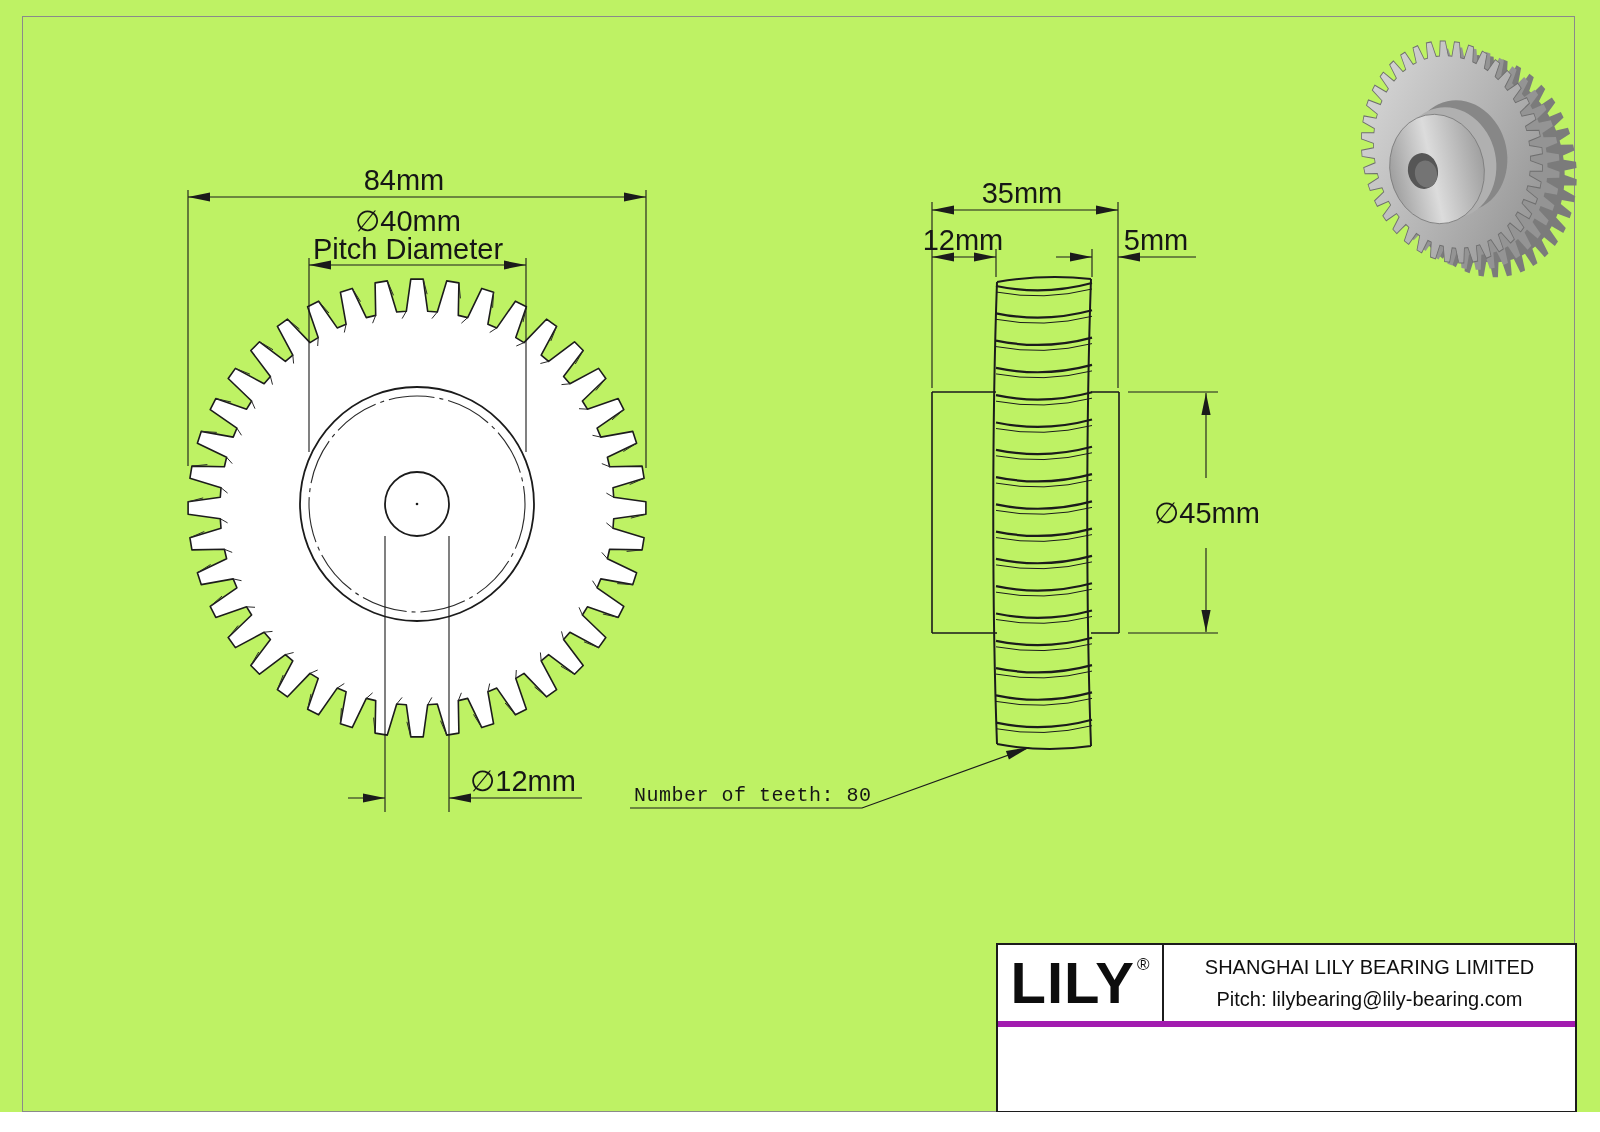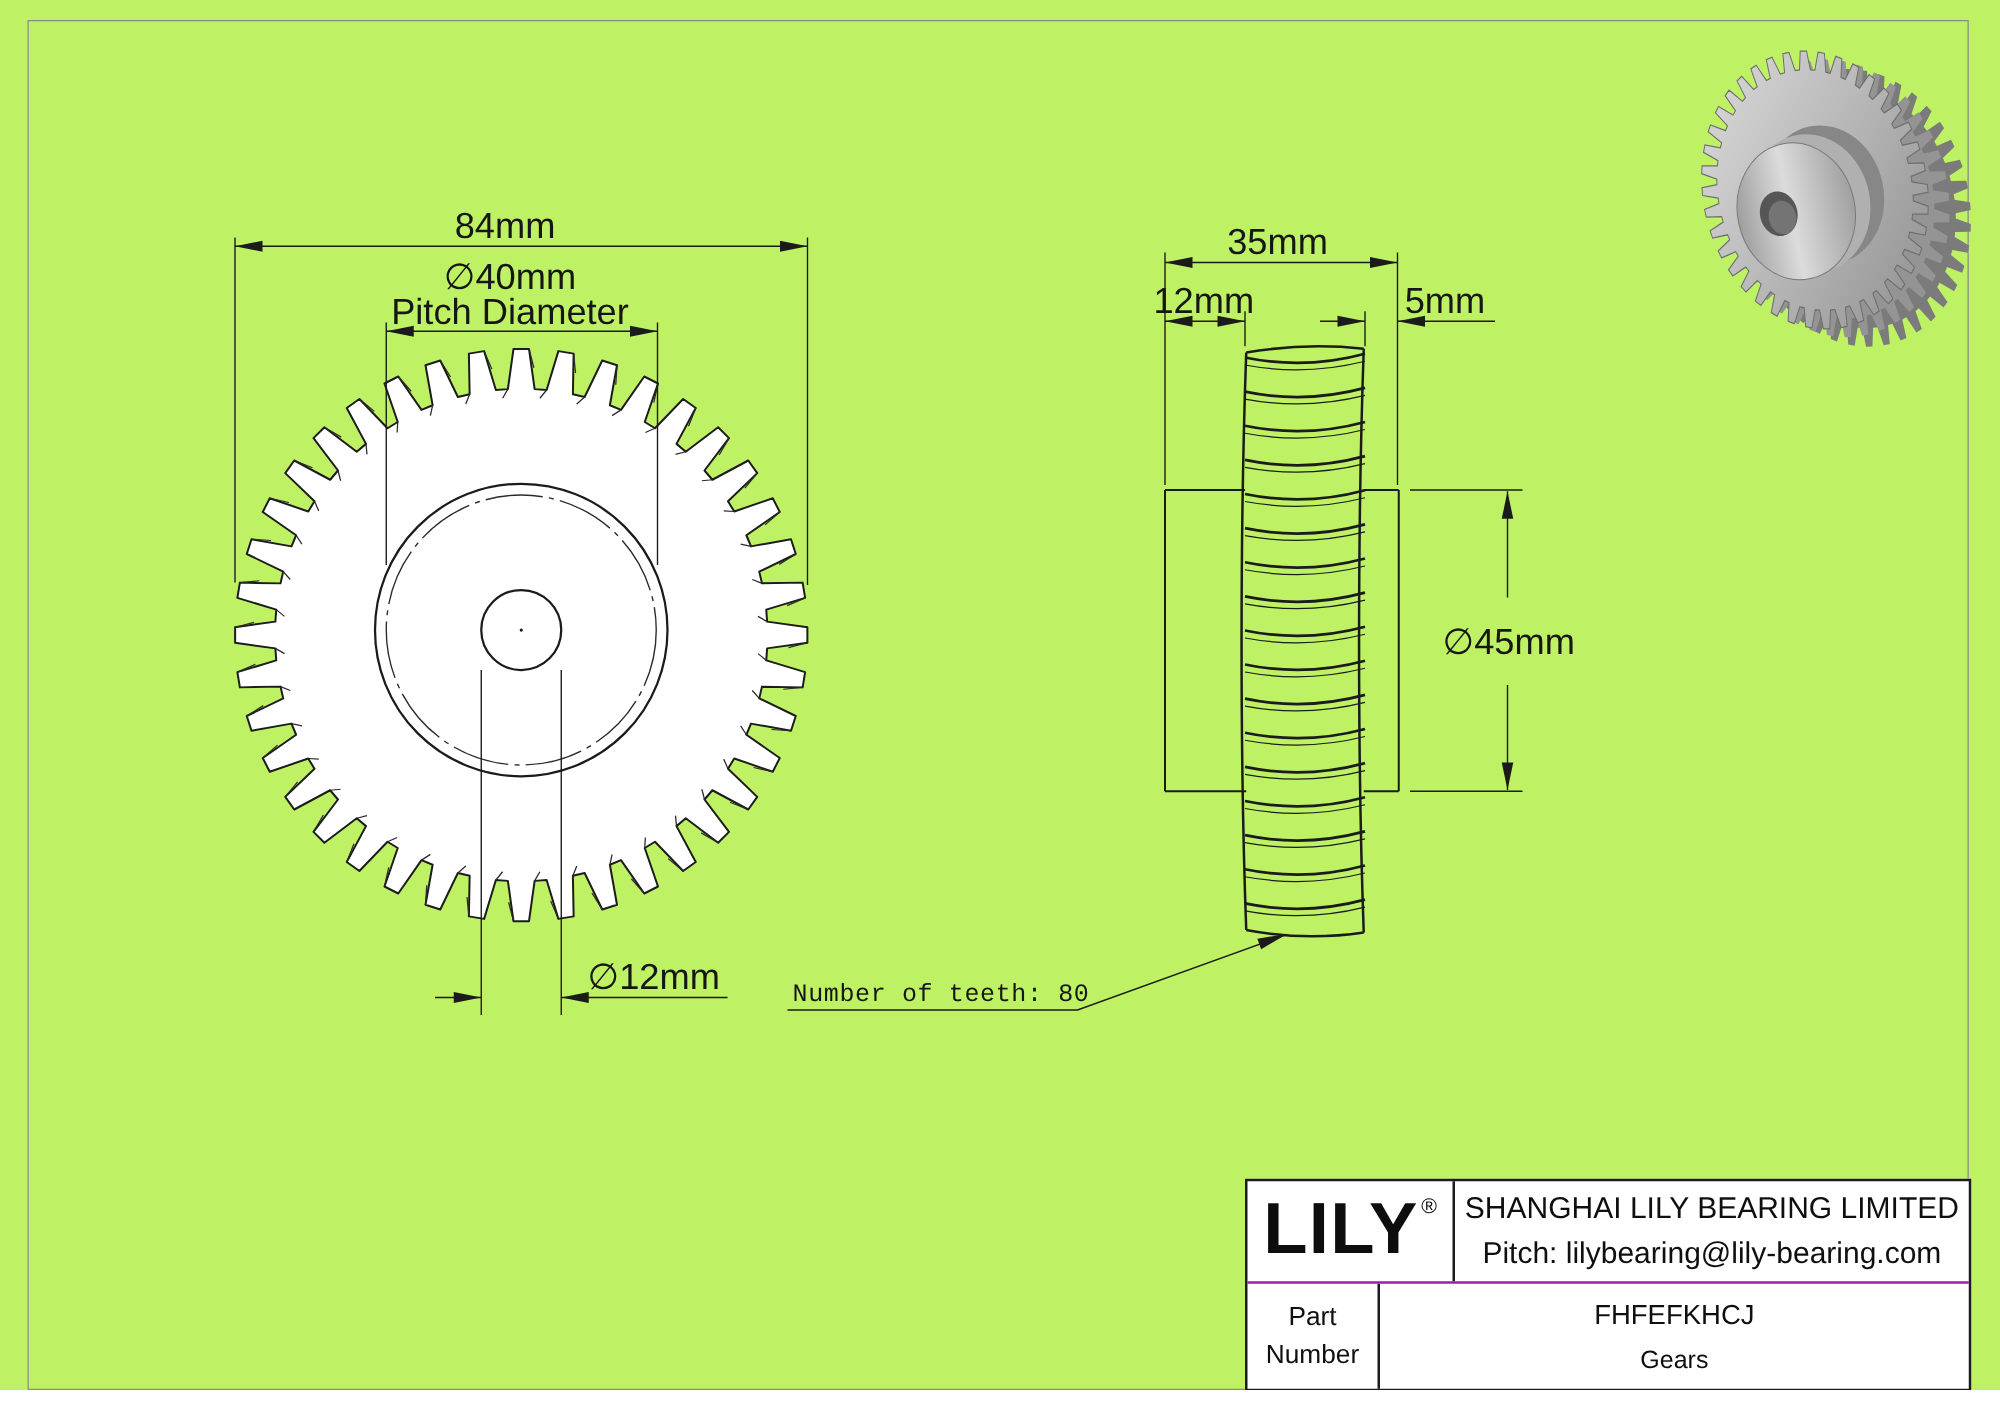--- a/index.html
+++ b/index.html
@@ -13,28 +13,28 @@
   }
   #drawing-svg{position:absolute;left:0;top:0;}
   .dim-text{font-family:"Liberation Sans",sans-serif;font-size:29px;fill:#161616;}
   .note-text{font-family:"Liberation Mono",monospace;font-size:20px;letter-spacing:.5px;fill:#161616;}
   
   .tb{
     position:absolute;left:996px;top:943px;width:581px;height:170px;
     border:2px solid #1c1c1c;box-sizing:border-box;background:#fff;
     display:grid;grid-template-rows:82px 1fr;
   }
-  .tb-row1{display:grid;grid-template-columns:166px 1fr;border-bottom:2px solid #a21caf;}
+  .tb-row1{display:grid;grid-template-columns:166px 1fr;border-bottom:6px solid #a21caf;}
   .tb-row2{display:grid;grid-template-columns:106px 1fr;}
   .tb-cell{display:flex;flex-direction:column;align-items:center;justify-content:center;box-sizing:border-box;}
   .cell-logo{border-right:2px solid #1c1c1c;flex-direction:row;align-items:flex-start;justify-content:center;padding-top:8px;}
   .cell-partlabel{border-right:2px solid #1c1c1c;}
   .logo-text{font-size:58px;font-weight:600;line-height:1.05;letter-spacing:1px;color:#0d0d0d;}
   .reg-mark{font-size:17px;font-weight:400;margin-top:2px;margin-left:2px;color:#0d0d0d;}
-  .company-line{font-size:24px;line-height:1.0;margin:6px 0;color:#0f0f0f;}
+  .company-line{font-size:20px;line-height:1.0;margin:6px 0;color:#0f0f0f;}
   .part-label-line{font-size:21px;line-height:1.45;color:#0f0f0f;}
   .part-number-text{font-size:22px;color:#0f0f0f;margin-bottom:12px;}
   .category-text{font-size:20px;color:#0f0f0f;}
 </style>
 </head>
 <body>
 
 <div id="sheet">
 
   <div id="border-rect"></div>
@@ -183,25 +183,15 @@
     <div class="tb-row1">
       <div class="tb-cell cell-logo">
         <span class="logo-text">LILY</span>
         <span class="reg-mark">®</span>
       </div>
       <div class="tb-cell">
         <div class="company-line">SHANGHAI LILY BEARING LIMITED</div>
         <div class="company-line">Pitch: lilybearing@lily-bearing.com</div>
       </div>
     </div>
-    <div class="tb-row2">
-      <div class="tb-cell cell-partlabel">
-        <div class="part-label-line">Part</div>
-        <div class="part-label-line">Number</div>
-      </div>
-      <div class="tb-cell">
-        <div class="part-number-text">FHFEFKHCJ</div>
-        <div class="category-text">Gears</div>
-      </div>
-    </div>
   </div>
 
 </div>
 
 </body></html>

